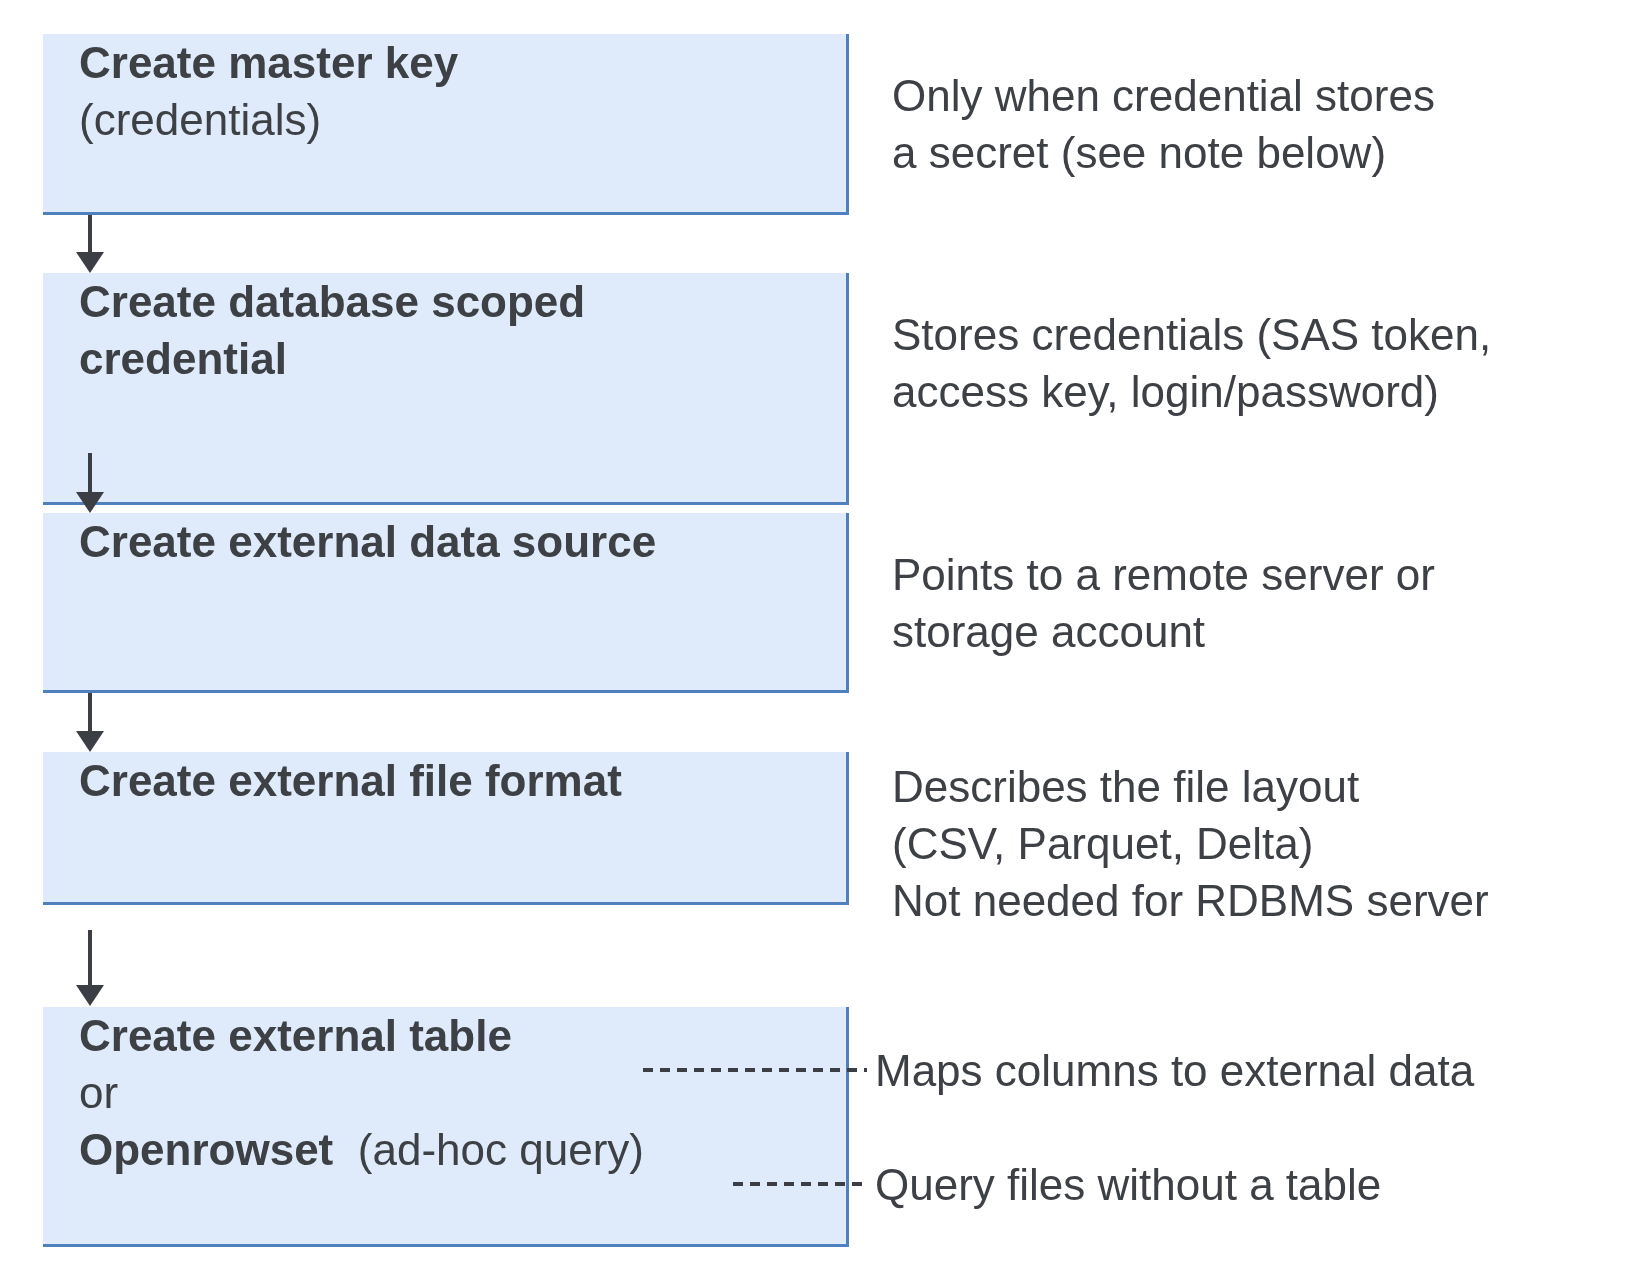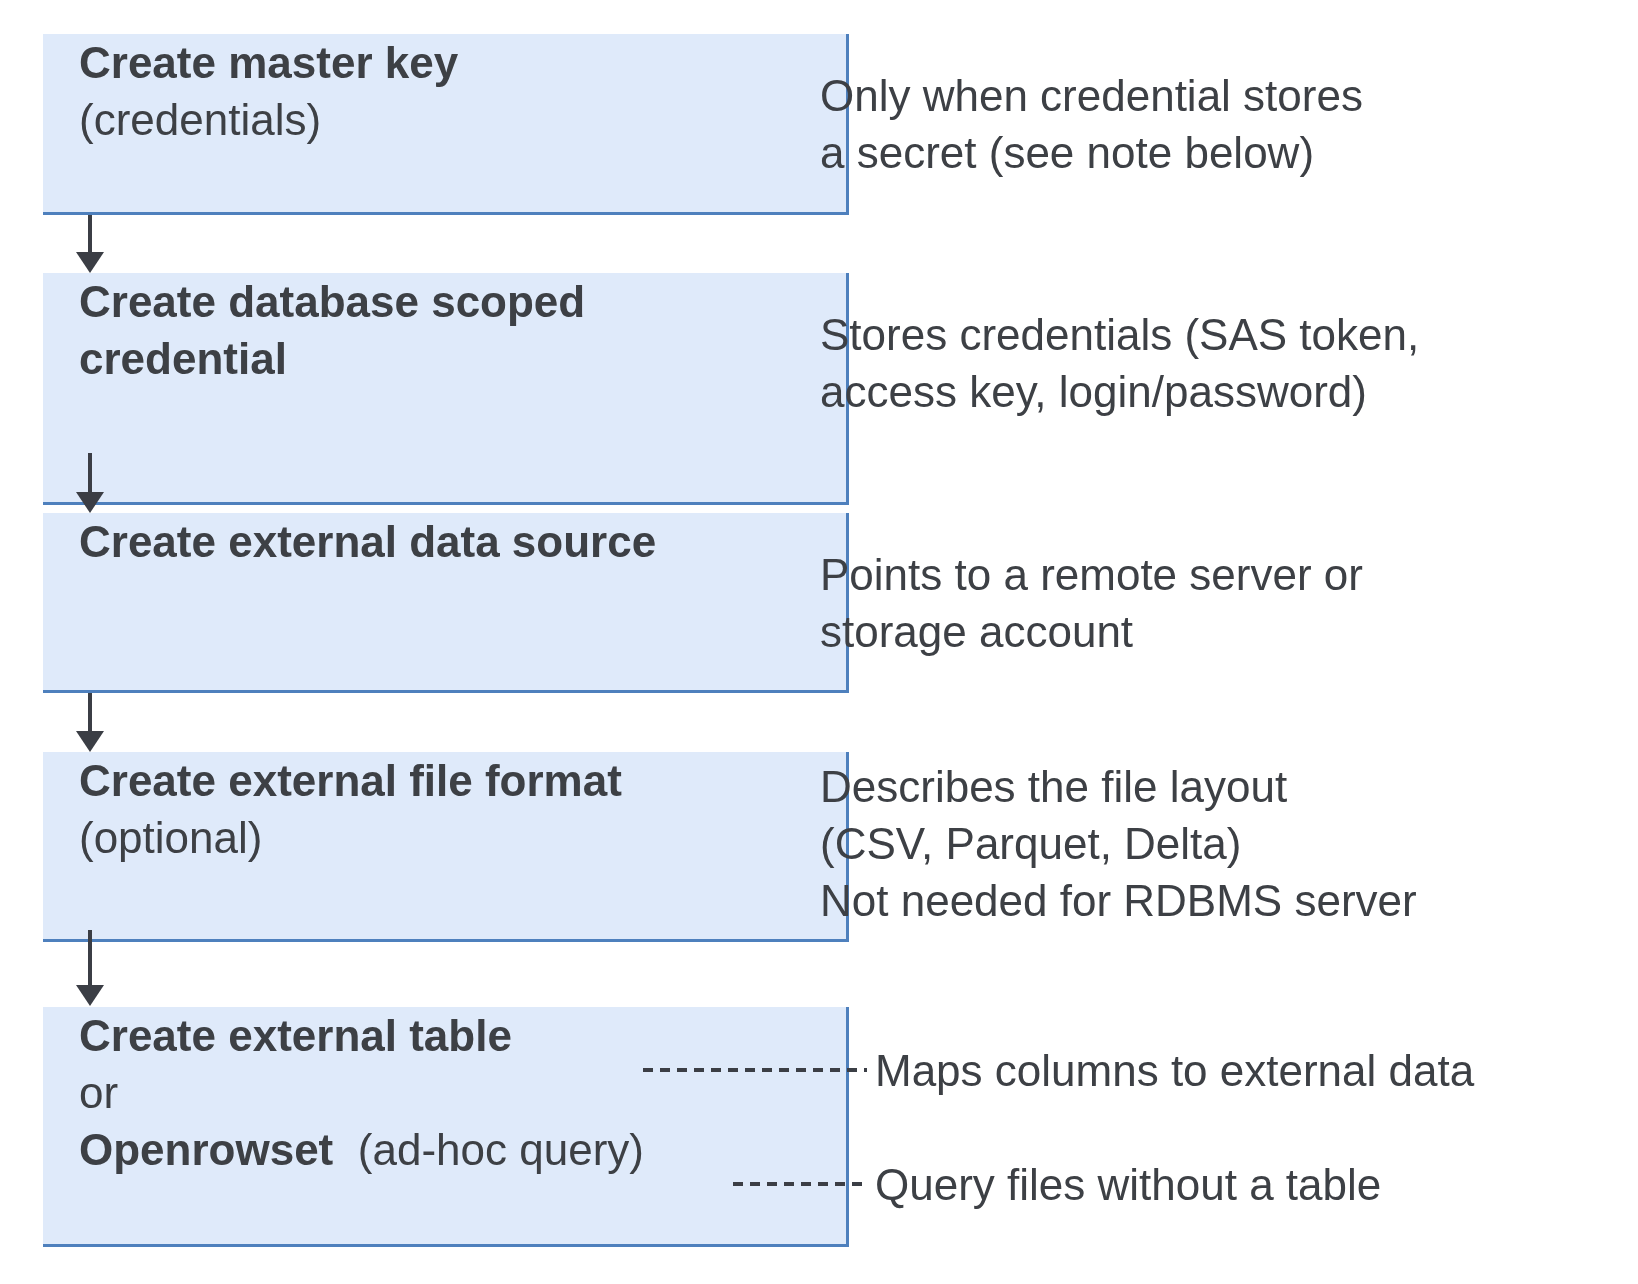--- a/index.html
+++ b/index.html
@@ -25,21 +25,21 @@
     justify-content: flex-start;
     padding-left: 36px;
     font-size: 44px;
     line-height: 57px;
   }
   .ln { white-space: nowrap; }
   .b { font-weight: bold; }
   .gap { margin-left: 0.28em; }
   .note {
     position: absolute;
-    left: 820px;
+    left: 892px;
     transform: translateY(-50%);
     font-size: 44px;
     line-height: 57px;
     white-space: nowrap;
   }
   .note--dash { left: 875px; }
   .arrow {
     position: absolute;
     left: 88px;
     width: 4px;
@@ -79,23 +79,22 @@
 
   <div class="box" style="top:273px;height:232px">
     <div class="ln b">Create database scoped</div>
     <div class="ln b">credential</div>
   </div>
 
   <div class="box" style="top:513px;height:180px">
     <div class="ln b">Create external data source</div>
   </div>
 
-  <div class="box" style="top:752px;height:190px">
+  <div class="box" style="top:752px;height:153px">
     <div class="ln b">Create external file format</div>
-    <div class="ln">(optional)</div>
   </div>
 
   <div class="box" style="top:1007px;height:240px">
     <div class="ln b">Create external table</div>
     <div class="ln">or</div>
     <div class="ln">
       <span class="b">Openrowset</span>
       <span class="gap">(ad-hoc query)</span>
     </div>
   </div>

